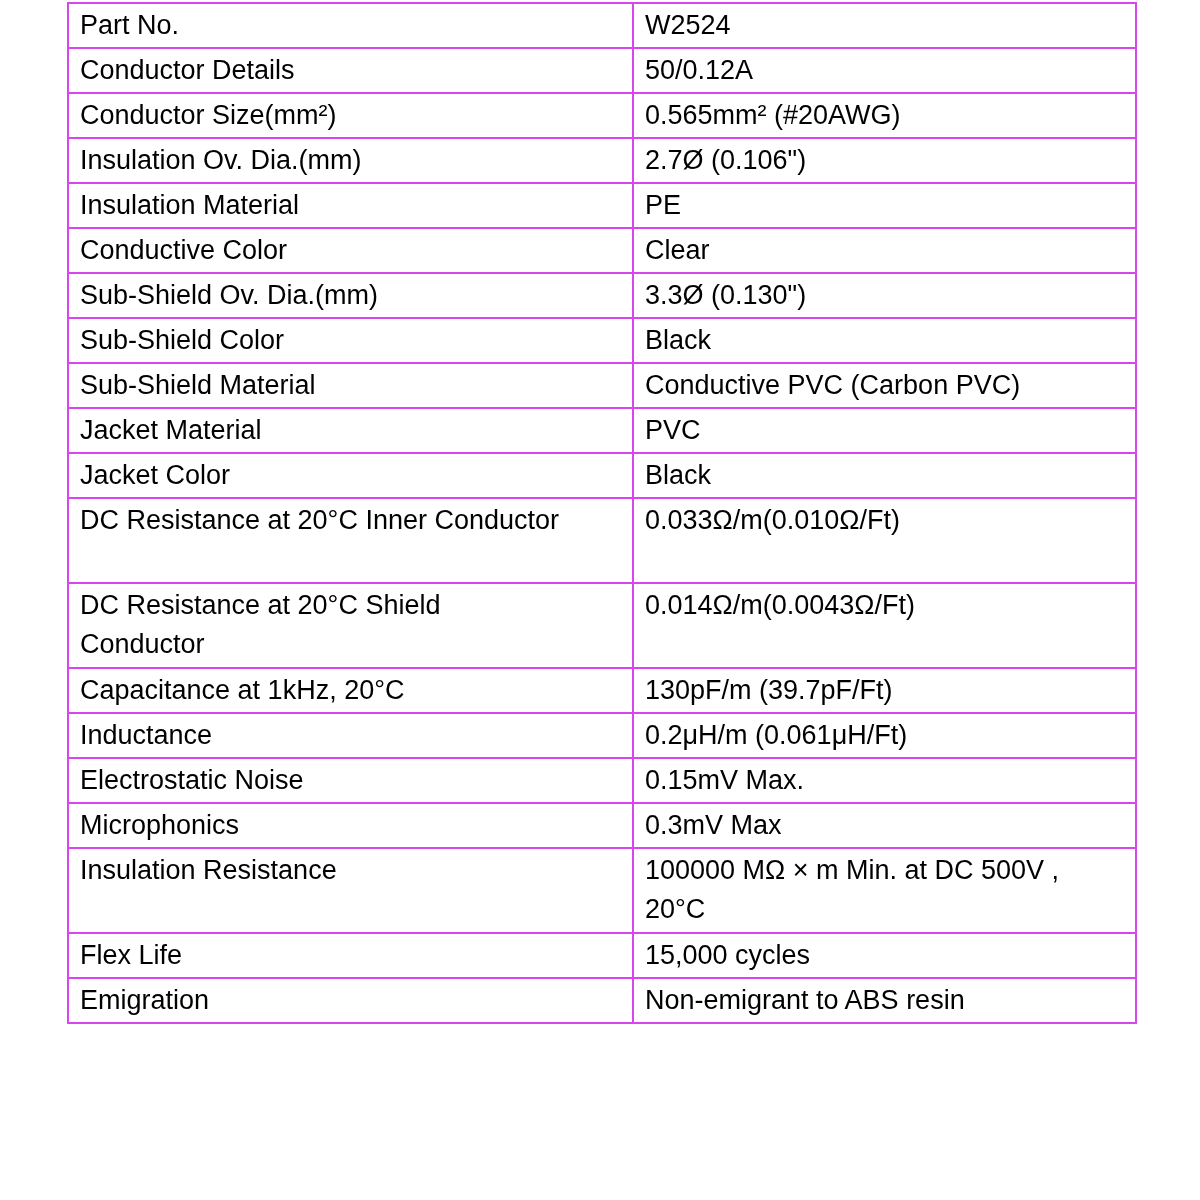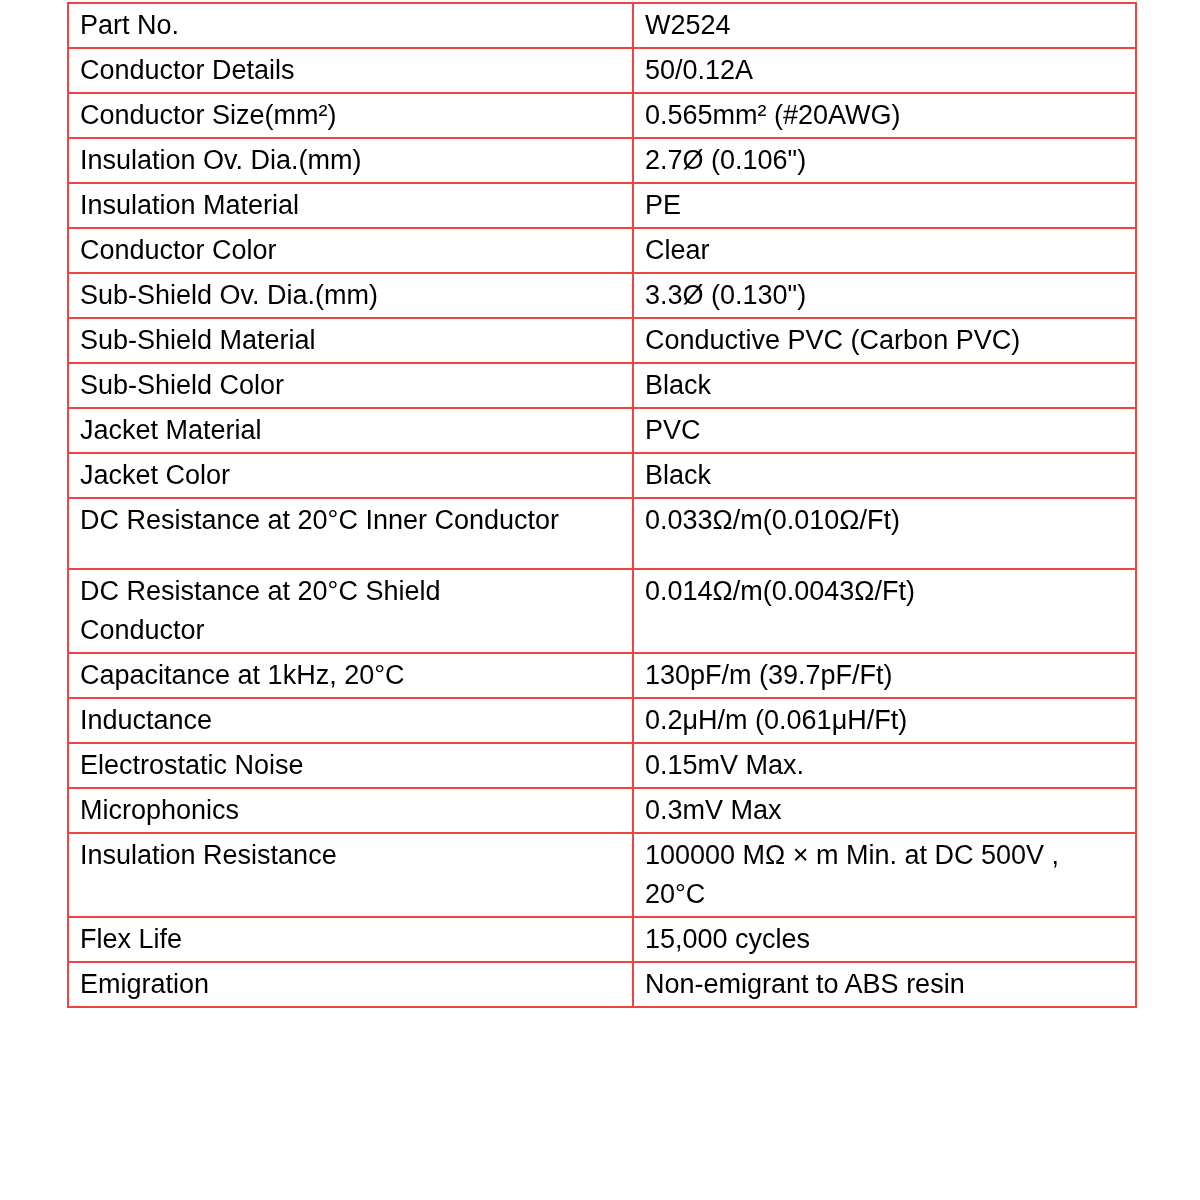--- a/index.html
+++ b/index.html
@@ -15,31 +15,31 @@
   }
   table.spec-table {
     border-collapse: collapse;
     table-layout: fixed;
     width: 1068px;
     background: #ffffff;
   }
   table.spec-table col.c-label { width: 565px; }
   table.spec-table col.c-value { width: 503px; }
   table.spec-table td {
-    border: 2px solid #ef4444;
+    border: 2px solid #d946ef;
     vertical-align: top;
     padding: 2px 8px 2px 11px;
     font-size: 27px;
     line-height: 39px;
     color: #000000;
     white-space: pre-line;
     overflow: hidden;
   }
   table.spec-table tr { height: 43px; }
-  table.spec-table tr.tall { height: 71px; }
+  table.spec-table tr.tall { height: 85px; }
 </style>
 </head>
 <body>
 
 <div class="spec-table-wrap">
   <table class="spec-table">
     <colgroup>
       <col class="c-label">
       <col class="c-value">
     </colgroup>
@@ -58,34 +58,34 @@
         </tr>
         <tr>
           <td>Insulation Ov. Dia.(mm)</td>
           <td>2.7Ø (0.106")</td>
         </tr>
         <tr>
           <td>Insulation Material</td>
           <td>PE</td>
         </tr>
         <tr>
-          <td>Conductor Color</td>
+          <td>Conductive Color</td>
           <td>Clear</td>
         </tr>
         <tr>
           <td>Sub-Shield Ov. Dia.(mm)</td>
           <td>3.3Ø (0.130")</td>
         </tr>
         <tr>
+          <td>Sub-Shield Color</td>
+          <td>Black</td>
+        </tr>
+        <tr>
           <td>Sub-Shield Material</td>
           <td>Conductive PVC (Carbon PVC)</td>
-        </tr>
-        <tr>
-          <td>Sub-Shield Color</td>
-          <td>Black</td>
         </tr>
         <tr>
           <td>Jacket Material</td>
           <td>PVC</td>
         </tr>
         <tr>
           <td>Jacket Color</td>
           <td>Black</td>
         </tr>
         <tr class="tall">

